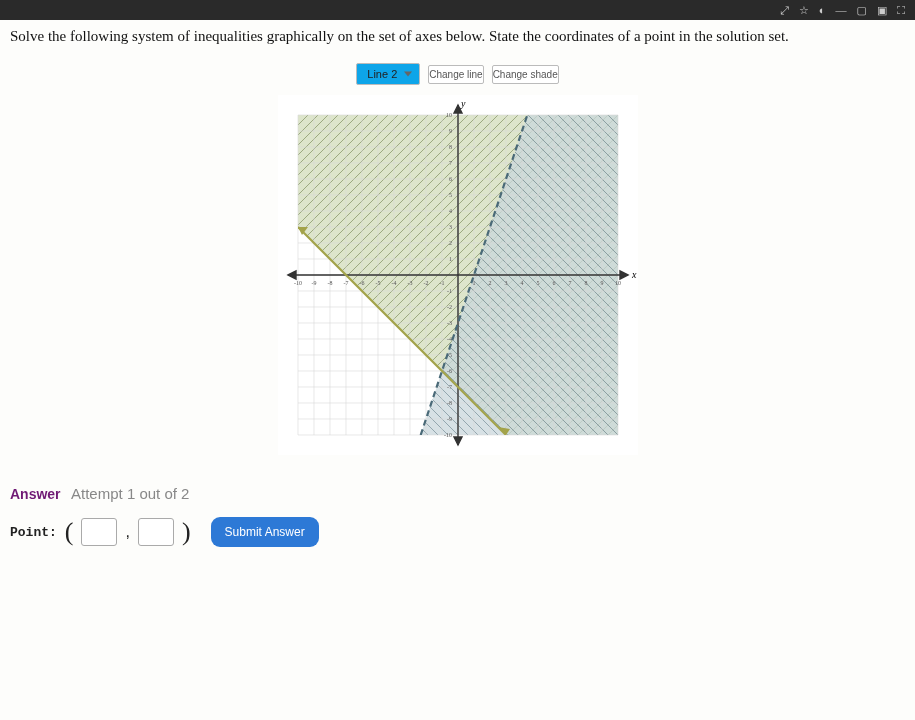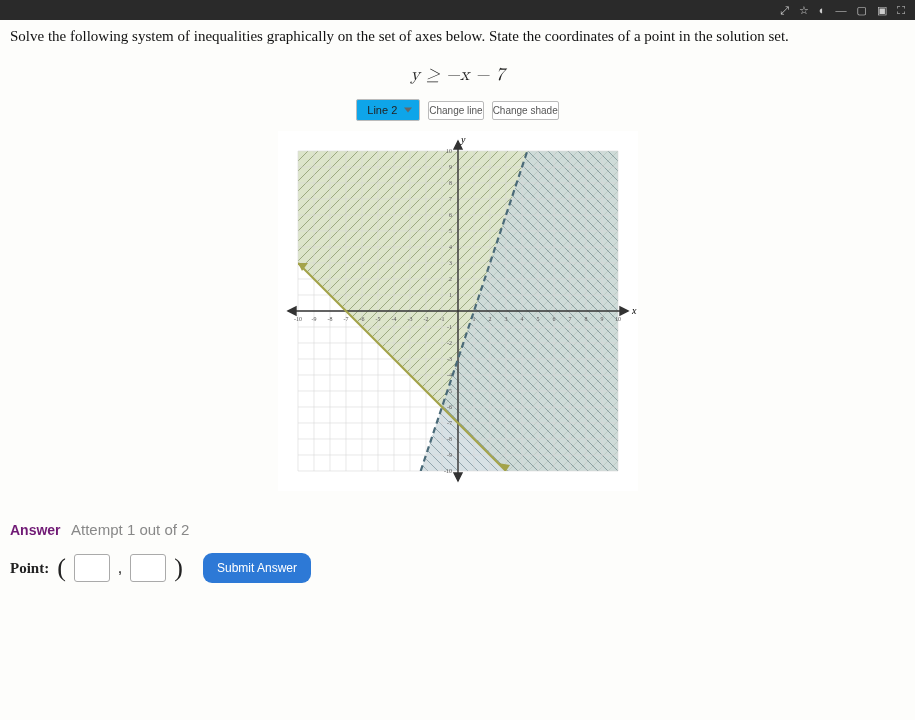--- a/index.html
+++ b/index.html
@@ -92,23 +92,23 @@
     margin-left: 6px;
     margin-top: 24px;
   }
   .point-row {
     margin-top: 14px;
     display: flex;
     align-items: center;
     gap: 8px;
   }
   .point-label {
-    font-family: Liberation Serif, serif;
+    font-family: Liberation Mono, monospace;
     font-weight: bold;
-    font-size: 15px;
+    font-size: 13px;
   }
   .paren { font-size: 26px; font-family: Georgia, serif; }
   .num-input {
     width: 36px; height: 28px;
     border: 1px solid #aaa;
     border-radius: 3px;
     text-align: center;
     font-size: 14px;
   }
   .submit-btn {
@@ -133,21 +133,20 @@
   <span>▢</span>
   <span>▣</span>
   <span>⛶</span>
 </div>
 
 <div class="page">
 
   <div class="prompt">Solve the following system of inequalities graphically on the set of axes below. State the coordinates of a point in the solution set.</div>
 
   <div class="eqs">
-    <div class="eq">y ≥ −x − 7</div>
   </div>
 
   <div class="controls">
     <div class="sel">
       <span>Line 2</span>
     </div>
     <div class="btn-small">Change line</div>
     <div class="btn-small">Change shade</div>
   </div>
 

